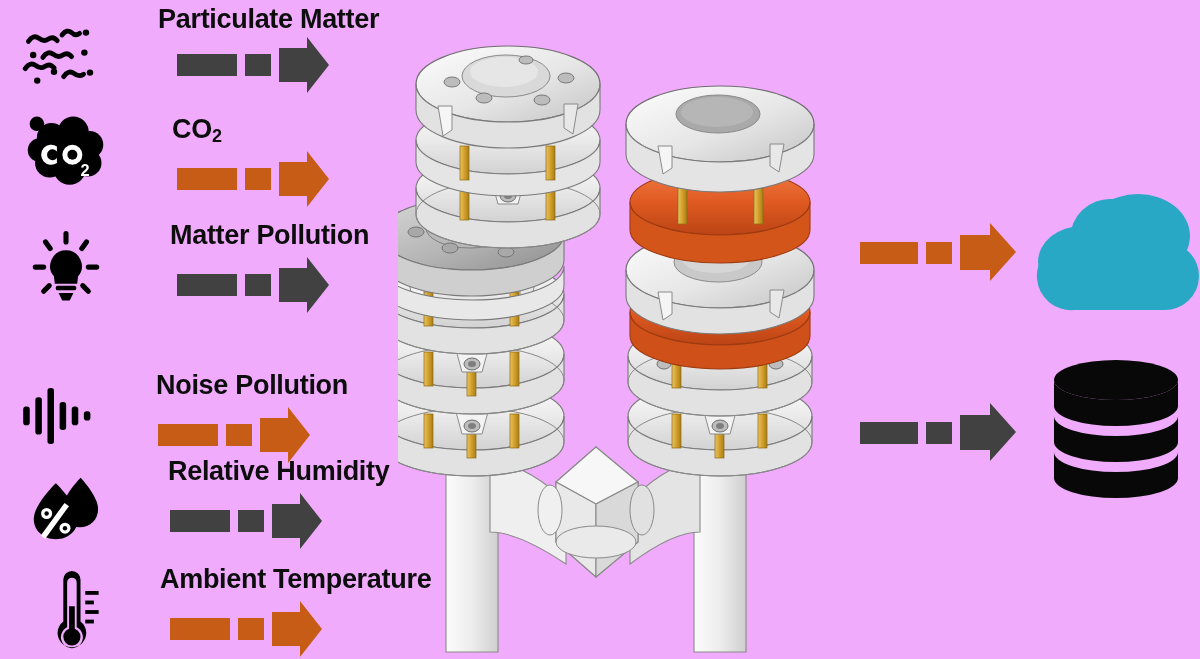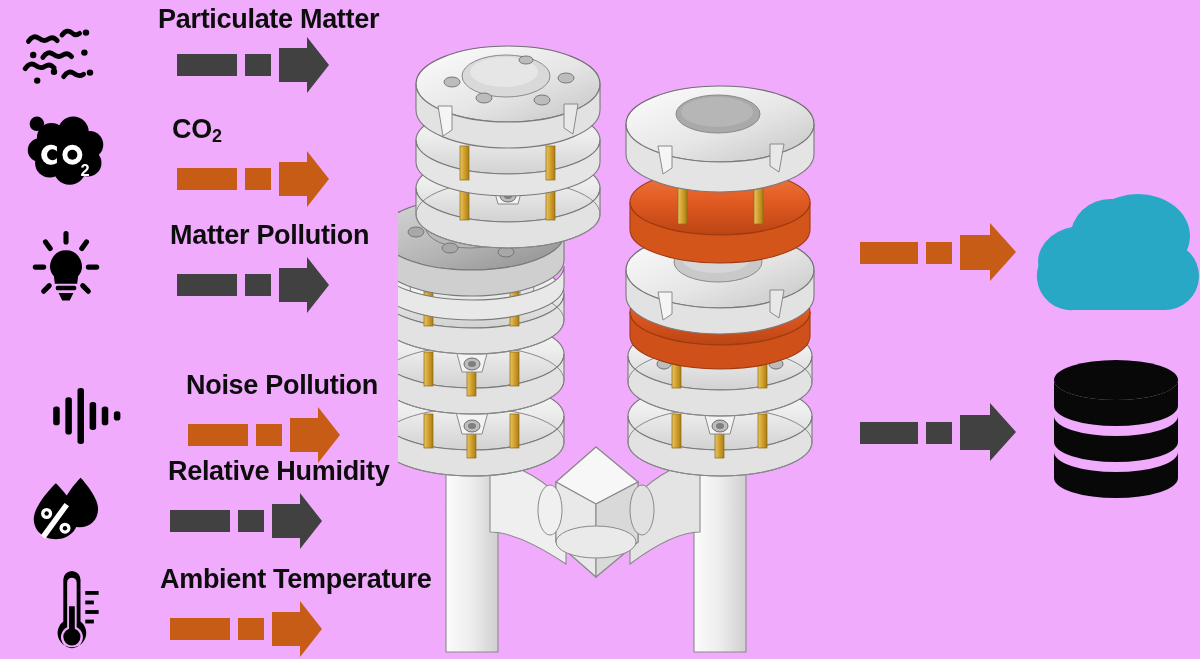--- a/index.html
+++ b/index.html
@@ -161,21 +161,21 @@
       <svg viewBox="0 0 155 58">
         <g fill="#414141">
           <rect x="2" y="18" width="60" height="22"></rect>
           <rect x="70" y="18" width="26" height="22"></rect>
           <path d="M104,12 L104,46 L132,46 L132,57 L154,29 L132,1 L132,12 Z"></path>
         </g>
       </svg>
     </span>
   </div>
 
-  <div class="sensor-row" style="left:38px; top:370px; width:330px; height:90px;">
+  <div class="sensor-row" style="left:8px; top:370px; width:330px; height:90px;">
     <span class="sensor-icon" style="left:4px; top:14px; width:84px; height:62px;">
       <svg viewBox="0 0 90 66">
         <g fill="#000000">
           <rect x="12" y="24" width="7" height="20" rx="3"></rect>
           <rect x="25" y="14" width="7" height="40" rx="3"></rect>
           <rect x="38" y="4" width="7" height="60" rx="3"></rect>
           <rect x="51" y="19" width="7" height="30" rx="3"></rect>
           <rect x="64" y="24" width="7" height="20" rx="3"></rect>
           <rect x="77" y="29" width="7" height="10" rx="3"></rect>
         </g>

